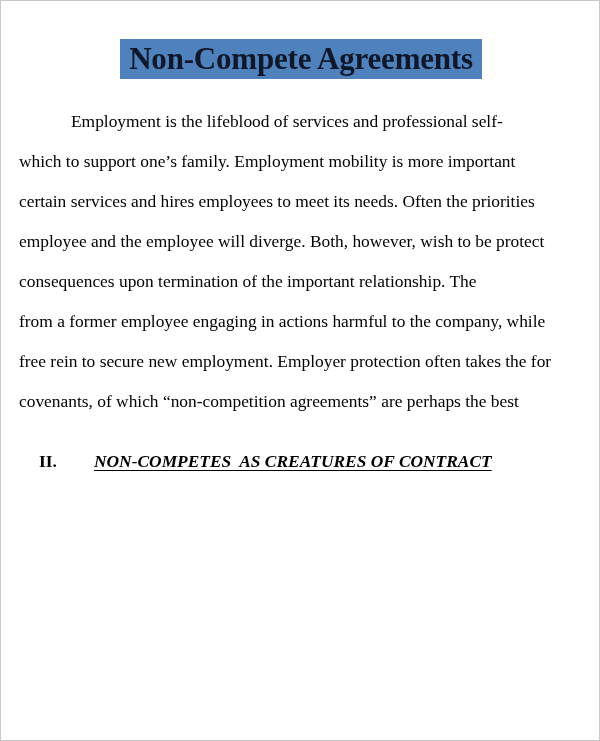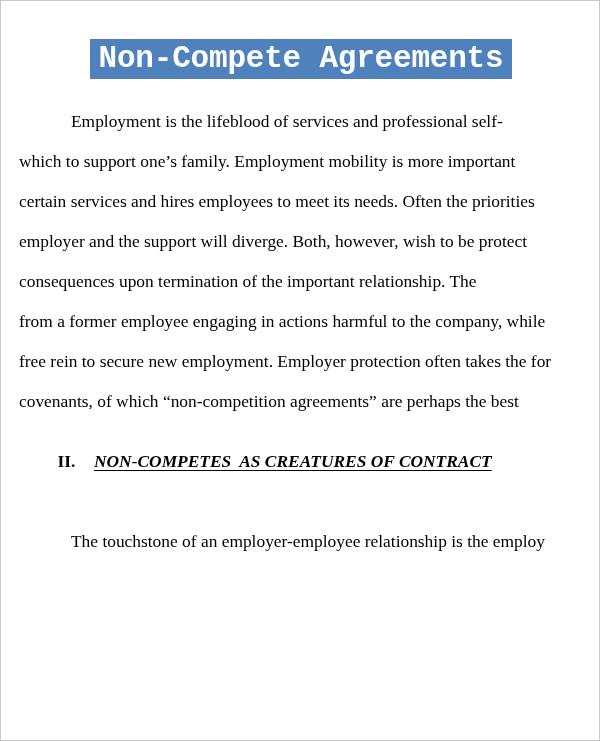--- a/index.html
+++ b/index.html
@@ -26,22 +26,22 @@
   .title-block {
     position: absolute;
     left: 0;
     top: 38px;
     width: 600px;
     text-align: center;
   }
   .doc-title {
     display: inline-block;
     background: #4f81bd;
-    color: #ffffff;
-    font-family: Liberation Mono, monospace;
+    color: #0f172a;
+    font-family: Liberation Serif, serif;
     font-weight: bold;
     font-size: 31px;
     line-height: 40px;
     letter-spacing: -0.2px;
     padding: 0 9px;
     white-space: nowrap;
   }
 
   
   .body-area {
@@ -68,21 +68,20 @@
     line-height: 40px;
     white-space: nowrap;
     font-weight: bold;
     font-size: 17.4px;
   }
   .section-heading .sec-num {
     display: inline-block;
     width: 55px;
     margin-left: 20px;
     font-weight: bold;
-    text-align: center;
   }
   .section-heading .sec-title {
     text-decoration: underline;
     text-underline-offset: 3px;
     font-weight: bold;
     white-space: pre;
     font-style: italic;
   }
 
   .spacer-line {
@@ -99,31 +98,30 @@
 
   <div class="title-block">
     <span class="doc-title">Non-Compete Agreements</span>
   </div>
 
   <div class="body-area">
 
     <div class="doc-line indent">Employment is the lifeblood of services and professional self-</div>
     <div class="doc-line">which to support one’s family.  Employment mobility is more important</div>
     <div class="doc-line">certain services and hires employees to meet its needs.  Often the priorities</div>
-    <div class="doc-line">employer and the support will diverge.  Both, however, wish to be protect</div>
+    <div class="doc-line">employee and the employee will diverge.  Both, however, wish to be protect</div>
     <div class="doc-line">consequences upon termination of the important relationship.  The</div>
     <div class="doc-line">from a former employee engaging in actions harmful to the company, while</div>
     <div class="doc-line">free rein to secure new employment. Employer protection often takes the for</div>
     <div class="doc-line">covenants, of which “non-competition agreements” are perhaps the best</div>
 
     <div class="spacer-half"></div>
 
     <div class="section-heading">
       <span class="sec-num">II.</span><span class="sec-title">NON-COMPETES  AS CREATURES OF CONTRACT</span>
     </div>
 
     <div class="spacer-line"></div>
 
-    <div class="doc-line indent">The touchstone of an employer-employee relationship is the employ</div>
 
   </div>
 
 </div>
 
 </body></html>

